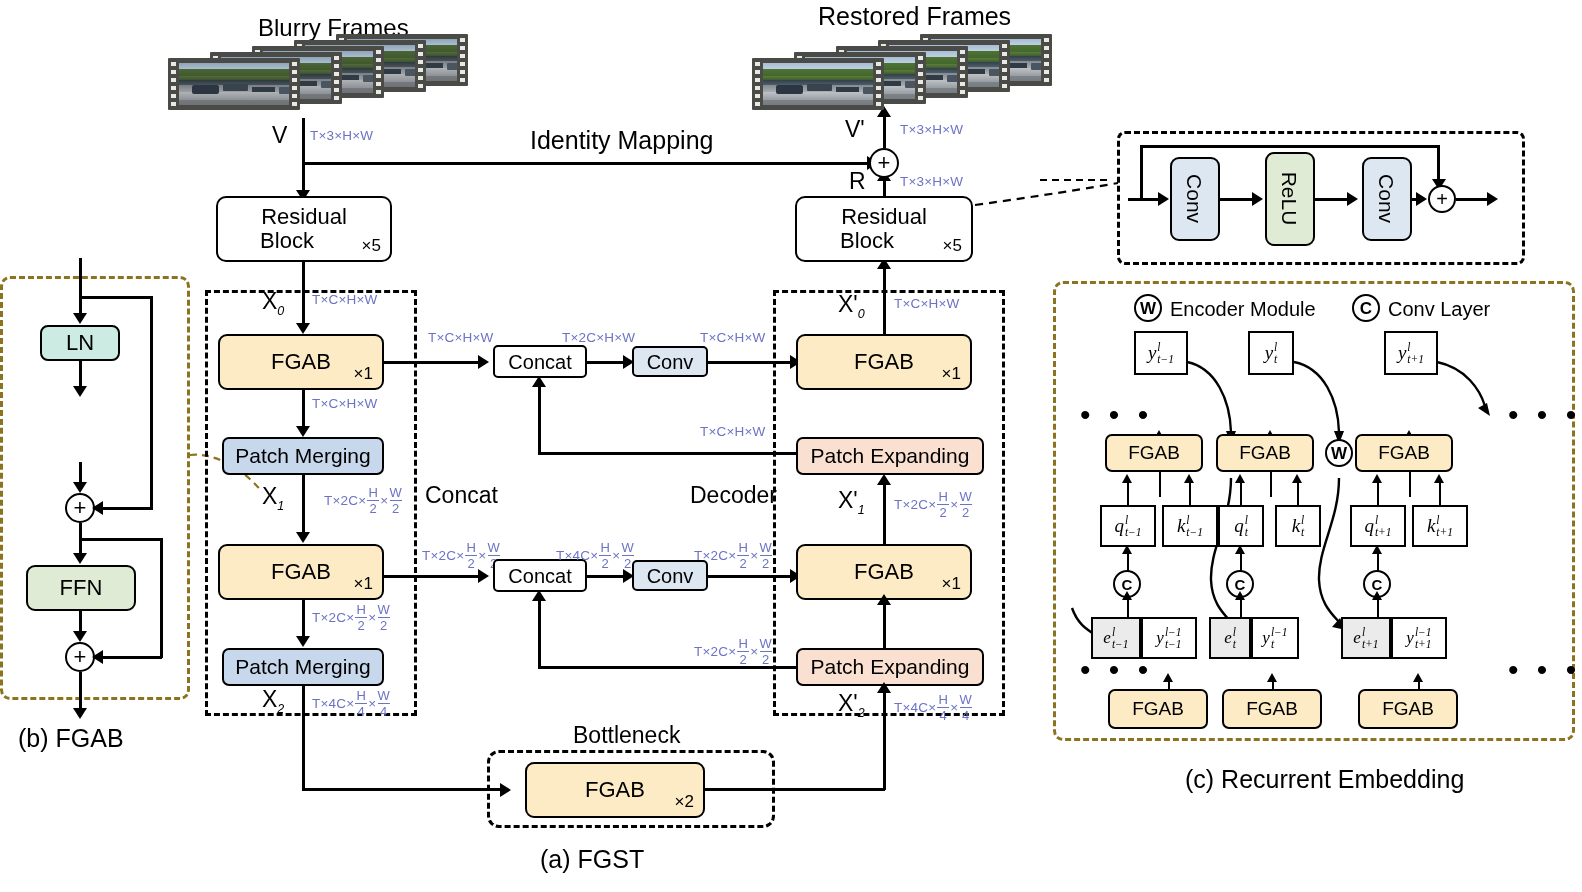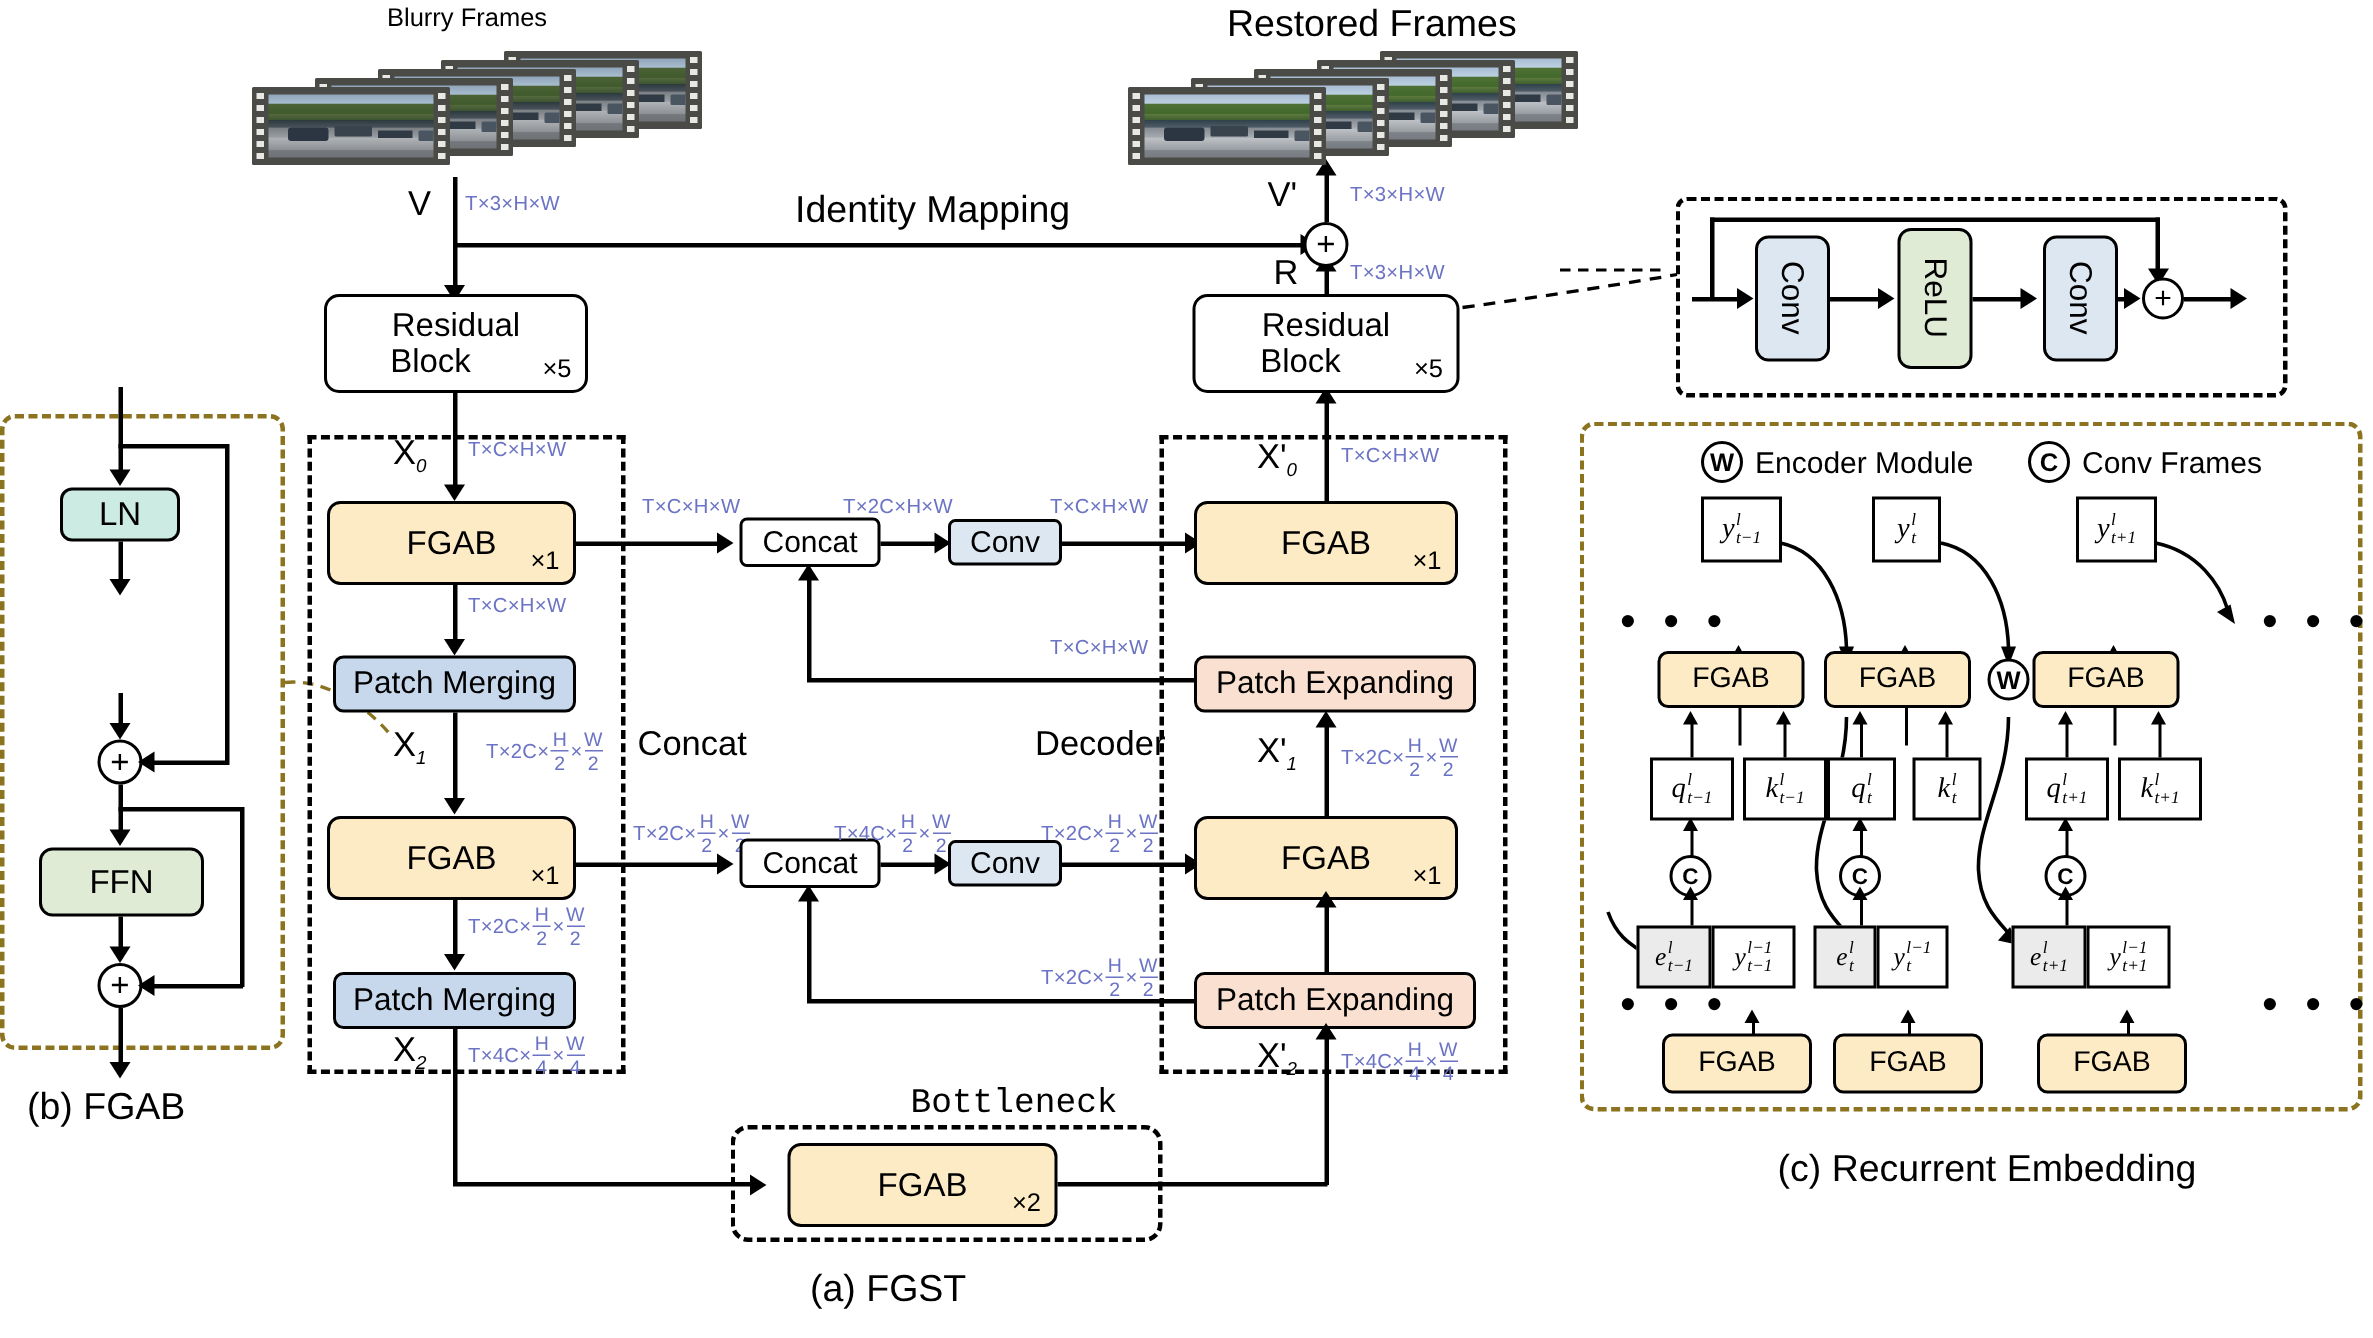--- a/index.html
+++ b/index.html
@@ -191,21 +191,21 @@
 
     <path d="M 1231 478 C 1231 520 1210 548 1211 580 C 1212 602 1222 612 1231 622" stroke="#000" stroke-width="2.4" fill="none"></path>
     <polygon points="1238,630 1224,627 1232,618" fill="#000"></polygon>
     <path d="M 1339 478 C 1339 520 1318 548 1319 580 C 1320 602 1330 612 1339 622" stroke="#000" stroke-width="2.4" fill="none"></path>
     <polygon points="1346,630 1332,627 1340,618" fill="#000"></polygon>
 
     <path d="M 1072 608 C 1078 625 1088 630 1097 636" stroke="#000" stroke-width="2.4" fill="none"></path>
     <polygon points="1105,643 1091,640 1099,631" fill="#000"></polygon>
   </svg>
 
-  <div class="lbl" style="left:258px; top:2px; font-size:17px;">Blurry Frames</div>
+  <div class="lbl" style="left:258px; top:14px; font-size:24px;">Blurry Frames</div>
 
   <div class="filmgroup" style="left:168px; top:34px; width:300px; height:78px;">
     <div class="frame" style="left:168px; top:0px; width:132px; height:52px;">
       <div class="pic"></div>
       <div class="perf" style="left:3px; top:4px;"></div>
         <div class="perf" style="left:3px; top:12px;"></div>
       <div class="perf" style="left:3px; top:20px;"></div>
         <div class="perf" style="left:3px; top:28px;"></div>
       <div class="perf" style="left:3px; top:36px;"></div>
         <div class="perf" style="left:3px; top:44px;"></div>
@@ -523,21 +523,21 @@
         <span class="num">H</span>
         <span class="bar"></span>
         <span class="den">4</span>
       </span>×<span class="fr">
         <span class="num">W</span>
         <span class="bar"></span>
         <span class="den">4</span>
       </span>
   </div>
 
-  <div class="lbl" style="left:607px; top:722px;font-family:Liberation Mono, monospace;">Bottleneck</div>
+  <div class="lbl" style="left:573px; top:722px;">Bottleneck</div>
   <div class="dashbox" style="left:487px; top:750px; width:288px; height:78px; border-radius:12px;"></div>
   <div class="box fgab" style="left:525px; top:762px; width:180px; height:56px;">
     <span>FGAB</span>
     <span class="mult">×2</span>
   </div>
   <div class="ln lnh" style="left:705px; top:788px; width:180px;"></div>
 
   <div class="box" style="left:795px; top:196px; width:178px; height:66px; flex-direction:column; border-radius:10px;">
     <span>Residual</span>
     <span style="margin-left:-34px;">Block</span>
@@ -731,21 +731,21 @@
   <div class="golddash" style="left:1053px; top:281px; width:522px; height:460px;"></div>
 
   <div class="circ-lab" style="left:1134px; top:294px; width:28px; height:28px;">
     <span>W</span>
   </div>
   <div class="lbl-sm" style="left:1170px; top:298px;">Encoder Module</div>
 
   <div class="circ-lab" style="left:1352px; top:294px; width:28px; height:28px;">
     <span>C</span>
   </div>
-  <div class="lbl-sm" style="left:1388px; top:298px;">Conv Frames</div>
+  <div class="lbl-sm" style="left:1388px; top:298px;">Conv Layer</div>
 
   <div class="dots" style="left:1080px; top:400px;">• • •</div>
   <div class="dots" style="left:1508px; top:400px;">• • •</div>
   <div class="dots" style="left:1080px; top:655px;">• • •</div>
   <div class="dots" style="left:1508px; top:655px;">• • •</div>
 
   <div class="sqbox" style="left:1134px; top:331px; width:54px; height:44px;">
     <span class="mathvar">y</span>
       <span class="supsub">
         <span>l</span>

